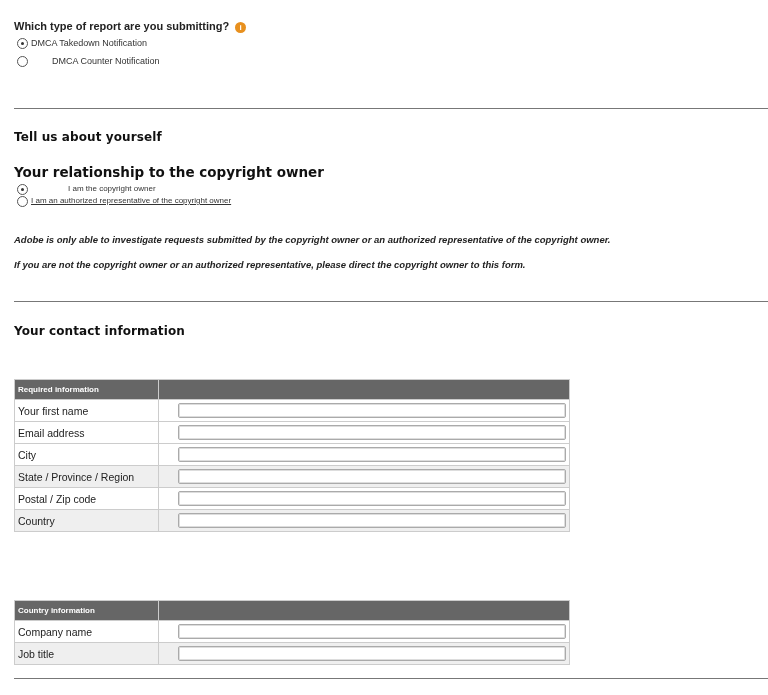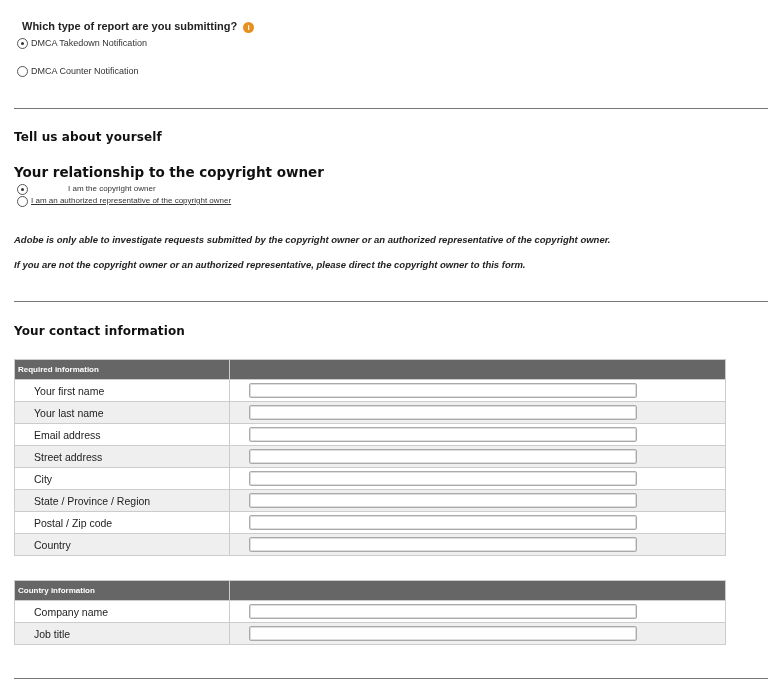--- a/index.html
+++ b/index.html
@@ -1,56 +1,56 @@
 <!DOCTYPE html>
 <html><head>
 <meta charset="utf-8">
 <style>
   html, body { margin: 0; padding: 0; background: #fff; }
   body { width: 768px; height: 695px; position: relative; overflow: hidden;
          font-family: "Liberation Sans", sans-serif; color: #222; }
   .abs { position: absolute; }
-  .q-title { left: 14px; top: 20px; font-size: 11px; font-weight: bold; color: #222; margin-left: 8px; }
+  .q-title { left: 14px; top: 20px; font-size: 11px; font-weight: bold; color: #222; }
   .info-icon { display: inline-block; width: 11px; height: 11px; border-radius: 50%;
                background: #e8901e; color: #fff; font-size: 8px; font-weight: bold;
                text-align: center; line-height: 11px; margin-left: 6px; vertical-align: 0px; }
   .radio-row { left: 17px; font-size: 9px; color: #333; display: flex; align-items: flex-start; }
   .radio { width: 11px; height: 11px; border: 1px solid #555; border-radius: 50%;
            box-sizing: border-box; position: relative; margin-right: 3px; background: #fff; }
   .radio.checked::after { content: ""; position: absolute; left: 3px; top: 3px;
            width: 3px; height: 3px; border-radius: 50%; background: #333; }
   .hr { left: 14px; right: 0; height: 1px; background: #777; }
   .h-section { left: 14px; font-size: 12px; font-weight: bold; color: #111;
                font-family: "DejaVu Sans", sans-serif; letter-spacing: 0.1px; }
   .h-sub { left: 14px; font-size: 13.5px; font-weight: bold; color: #111;
            font-family: "DejaVu Sans", sans-serif; }
   .note { left: 14px; font-size: 9.5px; font-style: italic; font-weight: bold; color: #222; }
   table.form { position: absolute; left: 14px; border-collapse: collapse;
-               width: 712px; font-size: 10.5px; }
+               width: 556px; font-size: 10.5px; margin-top: 20px; }
   table.form th { background: #666; color: #fff; font-size: 8px; font-weight: bold;
                   text-align: left; padding: 0 3px; height: 19px; border: 1px solid #ccc; }
-  table.form td { border: 1px solid #ccc; height: 21px; padding: 0 19px; color: #222; }
+  table.form td { border: 1px solid #ccc; height: 21px; padding: 0 3px; color: #222; }
   table.form tr.alt td { background: #efefef; }
   table.form td.lbl { width: 176px; }
   table.form td.inp { padding-left: 19px; }
   .field { width: 388px; height: 15px; border: 1px solid #aaa; border-radius: 2px;
            box-shadow: inset 0 0 0 1px #ddd; background: #fff; box-sizing: border-box; display: block; }
 </style>
 </head>
 <body>
 
 <div class="abs q-title">
   <span>Which type of report are you submitting?</span><span class="info-icon">i</span>
 </div>
 
 <div class="abs radio-row" style="top:38px;">
   <span class="radio checked"></span>
   <span>DMCA Takedown Notification</span>
 </div>
-<div class="abs radio-row" style="top:66px;">
+<div class="abs radio-row" style="top:56px;gap:21px;">
   <span class="radio"></span>
   <span>DMCA Counter Notification</span>
 </div>
 
 <div class="abs hr" style="top:108px;"></div>
 
 <div class="abs h-section" style="top:130px;">Tell us about yourself</div>
 
 <div class="abs h-sub" style="top:164px;">Your relationship to the copyright owner</div>
 
@@ -75,34 +75,22 @@
       <tr>
     <th>Required information</th>
     <th></th>
   </tr>
   <tr>
     <td class="lbl">Your first name</td>
     <td class="inp">
           <input class="field" value="" style="">
         </td>
   </tr>
-  <tr class="alt">
-    <td class="lbl">Your last name</td>
-    <td class="inp">
-          <input class="field" value="" style="">
-        </td>
-  </tr>
   <tr>
     <td class="lbl">Email address</td>
-    <td class="inp">
-          <input class="field" value="" style="">
-        </td>
-  </tr>
-  <tr class="alt">
-    <td class="lbl">Street address</td>
     <td class="inp">
           <input class="field" value="" style="">
         </td>
   </tr>
   <tr>
     <td class="lbl">City</td>
     <td class="inp">
           <input class="field" value="" style="">
         </td>
   </tr>

